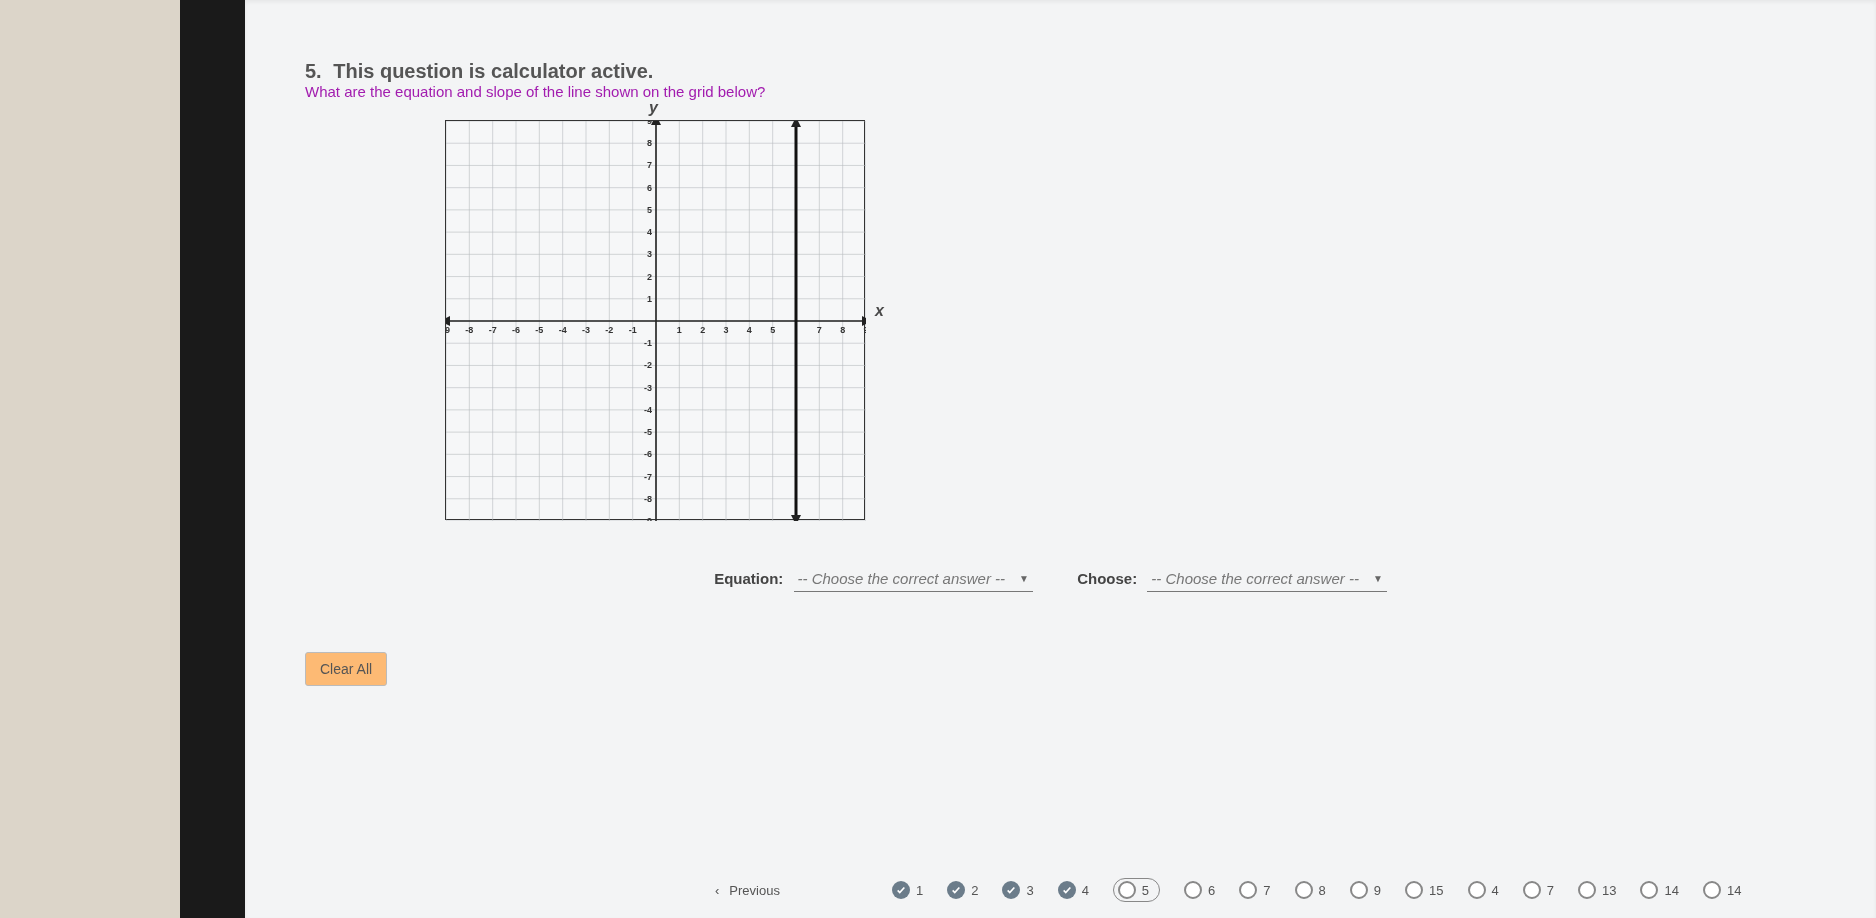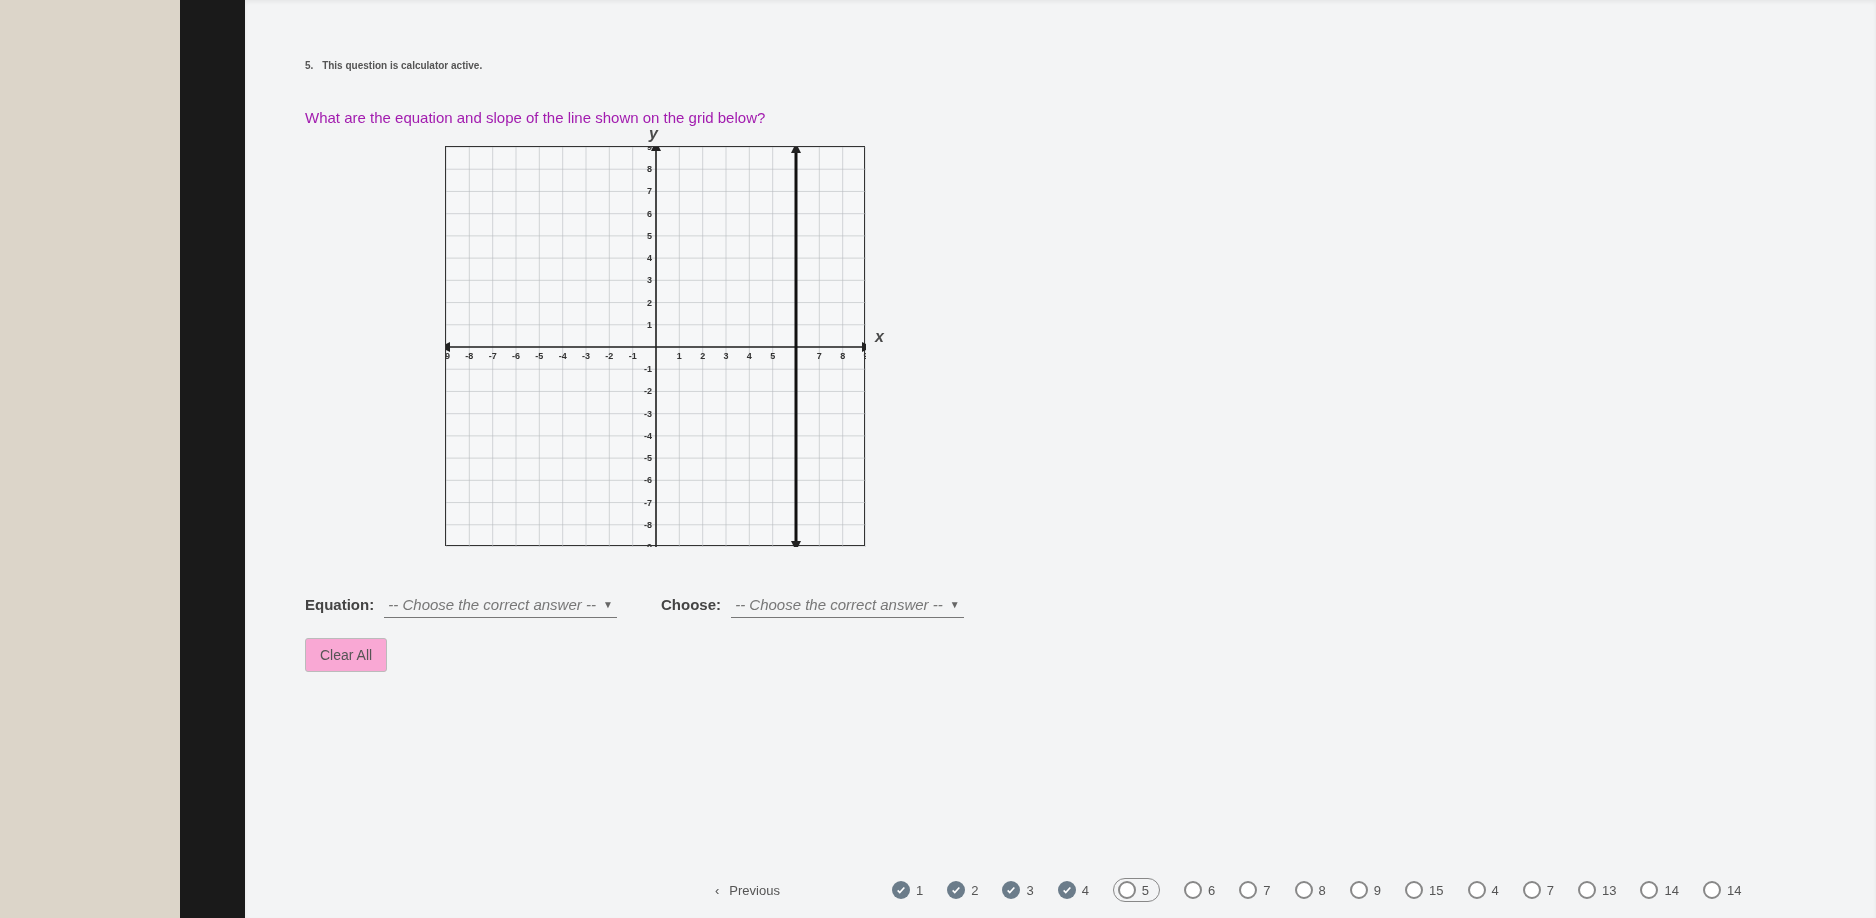--- a/index.html
+++ b/index.html
@@ -30,66 +30,66 @@
     color: #4a4a4a;
   }
   .q-number {
     display: inline-block;
     margin-right: 6px;
     color: #555;
   }
   .q-header {
     font-weight: 700;
     color: #555;
-    font-size: 10px;
-    margin-bottom: 38px;
+    font-size: 20px;
   }
   .q-text {
     font-size: 15px;
     color: #a21caf;
     margin-bottom: 20px;
   }
   .graph-wrap {
     margin-left: 140px;
     margin-top: 6px;
     position: relative;
     width: 420px; height: 400px;
     background: #f6f7f8;
     border: 1px solid #333;
   }
   .graph-wrap svg { display:block; }
   .answers {
     margin-top: 48px;
     font-size: 15px;
     color: #444;
+    text-align: center;
   }
   .ans-label { font-weight: 700; margin-right: 6px; }
   .dropdown {
     display: inline-flex;
     align-items: center;
     border-bottom: 1px solid #777;
     padding: 2px 4px 4px 4px;
     font-style: italic;
     color: #777;
     cursor: pointer;
-    gap: 7px;
+    gap: 14px;
     min-width: 230px;
   }
   .dropdown .caret {
     font-style: normal;
     font-size: 10px;
     color: #666;
     margin-left: auto;
   }
   .ans-group { display:inline-block; margin-right: 40px; }
   .clear-all {
-    margin-top: 20px;
+    margin-top: 60px;
     display: inline-block;
     border: 1px solid #bbb;
-    background: #f9a8d4;
+    background: #fdba74;
     color: #555;
     font-size: 14px;
     padding: 8px 14px;
     border-radius: 3px;
     cursor: pointer;
   }
   .footer {
     position: absolute;
     left: 300px; right: 0; bottom: 4px;
     height: 48px;

